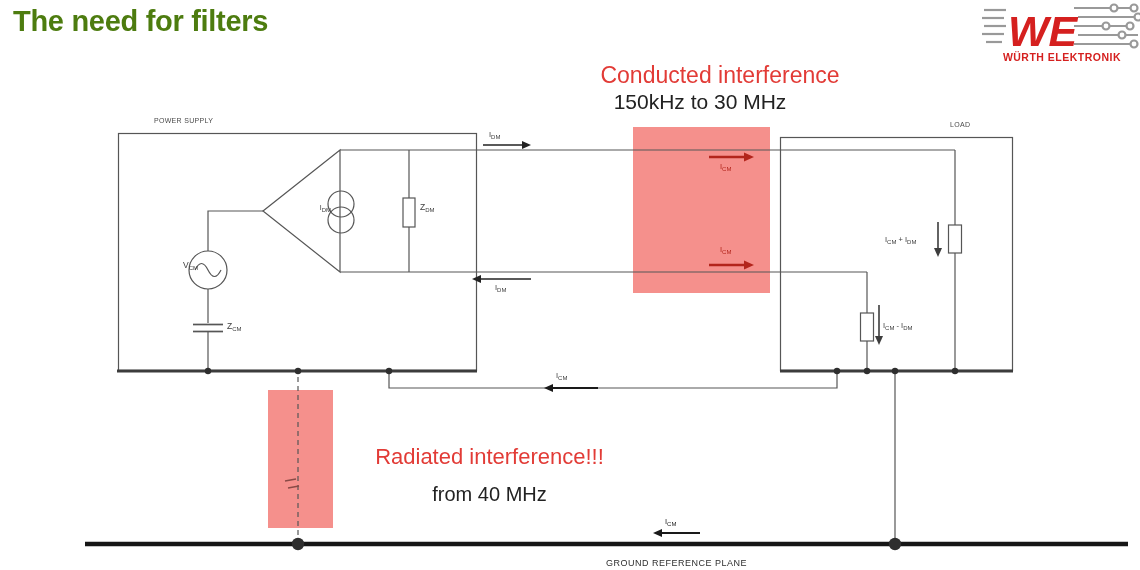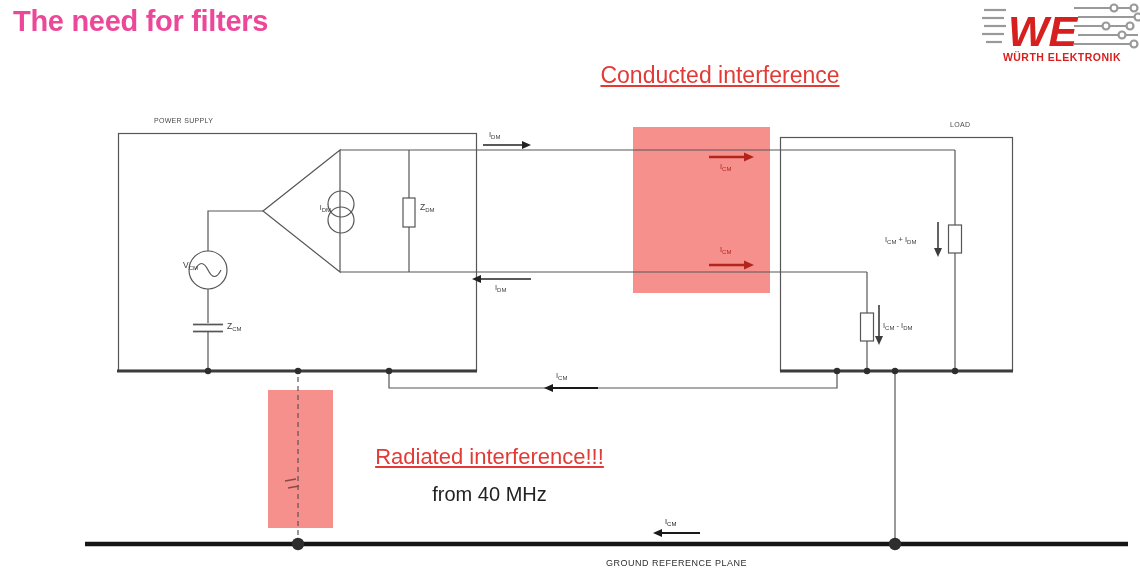--- a/index.html
+++ b/index.html
@@ -10,25 +10,25 @@
   .layer{position:absolute;left:0;top:0;width:1140px;height:570px;}
   
   .hl{position:absolute;background:#f5908c;z-index:1;}
   #hl-conducted{left:633px;top:127px;width:137px;height:166px;}
   #hl-radiated{left:268px;top:390px;width:65px;height:138px;}
   
   #circuit{z-index:2;}
   
   #textlayer{z-index:3;pointer-events:none;}
   .abs{position:absolute;}
-  #page-title{left:13px;top:5px;font-size:29px;font-weight:700;color:#ec4899;letter-spacing:-0.3px;}
+  #page-title{left:13px;top:5px;font-size:29px;font-weight:700;color:#4d7c0f;letter-spacing:-0.3px;}
   
   #logo{left:982px;top:2px;width:160px;height:62px;}
   
-  .ann-red{color:#e23b36;text-decoration:underline;}
+  .ann-red{color:#e23b36;}
   .ann-dark{color:#222;}
   #conducted-title{left:555px;top:62px;width:330px;text-align:center;font-size:23px;}
   #conducted-range{left:545px;top:90px;width:310px;text-align:center;font-size:21px;}
   #radiated-title{left:342px;top:444px;width:295px;text-align:center;font-size:22px;}
   #radiated-range{left:342px;top:483px;width:295px;text-align:center;font-size:20px;}
   
   .clabel{position:absolute;font-size:8.5px;color:#3d3d3d;white-space:nowrap;line-height:1;}
   .clabel .s{font-size:6px;vertical-align:-1.5px;}
   .tiny{font-size:7px;letter-spacing:0.3px;color:#4a4a4a;}
   .redlbl{color:#b3251c;}
@@ -181,20 +181,21 @@
       <circle cx="124" cy="24" r="3.5"></circle>
         <circle cx="148" cy="24" r="3.5"></circle>
       <circle cx="140" cy="33" r="3.5"></circle>
       <circle cx="152" cy="42" r="3.5"></circle>
     </g>
     <text x="26" y="44" font-size="43" font-weight="700" font-style="italic" fill="#d5201f" font-family="Liberation Sans, sans-serif">WE</text>
     <text x="80" y="59" font-size="10.5" font-weight="700" fill="#d5201f" text-anchor="middle" letter-spacing="0.5" font-family="Liberation Sans, sans-serif">WÜRTH ELEKTRONIK</text>
   </svg>
 
   <div class="abs ann-red" id="conducted-title">Conducted interference</div>
+  <div class="abs ann-dark" id="conducted-range">150kHz to 30 MHz</div>
   <div class="abs ann-red" id="radiated-title">Radiated interference!!!</div>
   <div class="abs ann-dark" id="radiated-range">from 40 MHz</div>
 
   <div class="clabel tiny" id="lbl-power-supply">POWER SUPPLY</div>
   <div class="clabel tiny" id="lbl-load">LOAD</div>
 
   <div class="clabel" id="lbl-vcm"><span>V</span><span class="s">CM</span></div>
   <div class="clabel" id="lbl-zcm"><span>Z</span><span class="s">CM</span></div>
   <div class="clabel" id="lbl-idm-source"><span>I</span><span class="s">DM</span></div>
   <div class="clabel" id="lbl-zdm"><span>Z</span><span class="s">DM</span></div>

